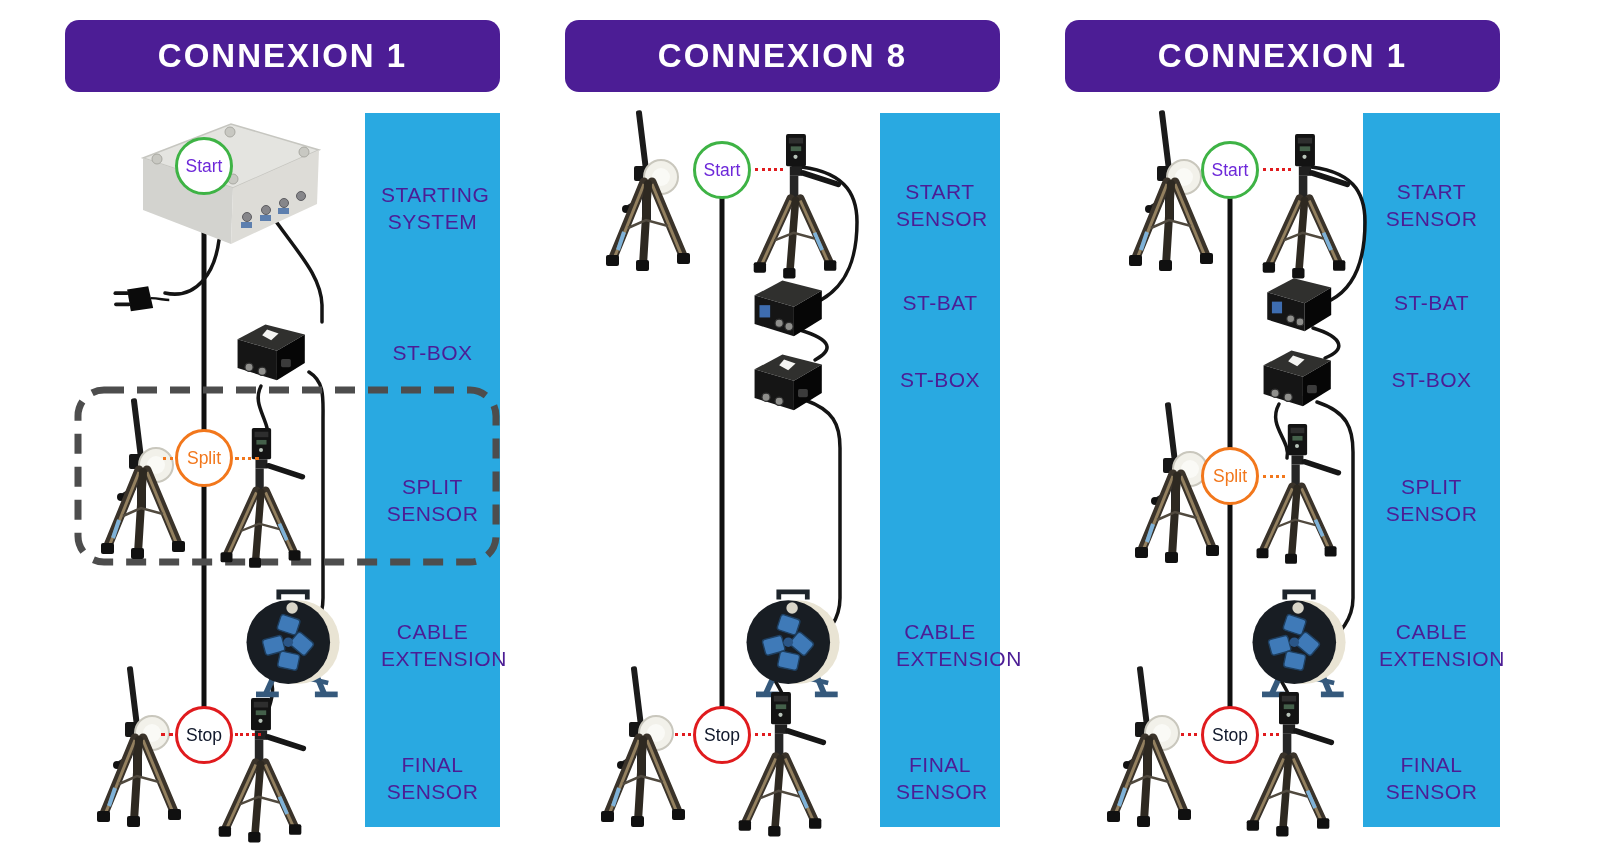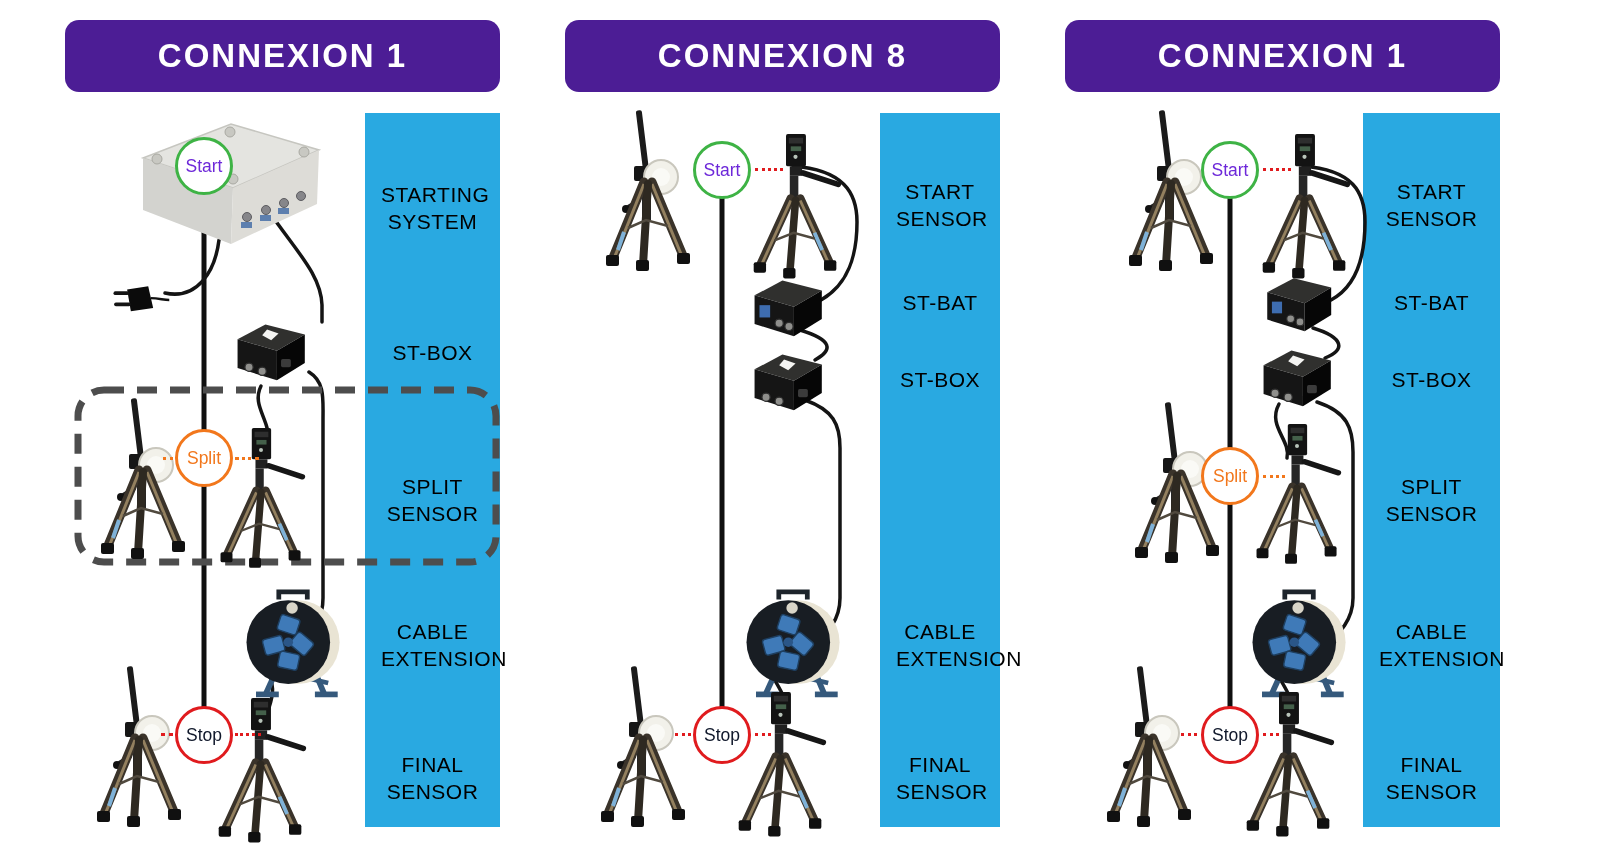--- a/index.html
+++ b/index.html
@@ -8,21 +8,21 @@
   .panel{position:absolute;top:0;height:868px;width:435px;}
   .p1{left:65px}.p2{left:565px}.p3{left:1065px}
   .phead{position:absolute;left:0;right:0;top:20px;height:72px;background:#4c1d95;
          border-radius:14px;display:flex;align-items:center;justify-content:center;
          color:#fff;font-size:33px;font-weight:700;letter-spacing:2px;}
   .band{position:absolute;top:113px;height:714px;background:#29a9e1;}
   .band-1{left:300px;width:135px}
   .band-2{left:315px;width:120px}
   .band-3{left:298px;width:137px}
   .blabel{position:absolute;left:0;width:100%;text-align:center;transform:translateY(-50%);
-          color:#000000;font-size:21px;line-height:1.3;letter-spacing:.5px;
+          color:#4c1d95;font-size:21px;line-height:1.3;letter-spacing:.5px;
           padding:0 16px;box-sizing:border-box;}
   .art{position:absolute;left:0;top:0;width:435px;height:868px;pointer-events:none;}
   .marker{position:absolute;width:58px;height:58px;border-radius:50%;background:#fff;
           border:3.5px solid;display:flex;align-items:center;justify-content:center;
           font-size:17.5px;box-sizing:border-box;z-index:5;}
   .green{border-color:#3eb345;color:#6d28d9}
   .orange{border-color:#f2771c;color:#f2771c}
   .red{border-color:#e01b1e;color:#0f172a}
   .dots{position:absolute;height:0;border-top:3px dotted #e01b1e;z-index:4;}
   .dots.o{border-top-color:#f2771c;}

